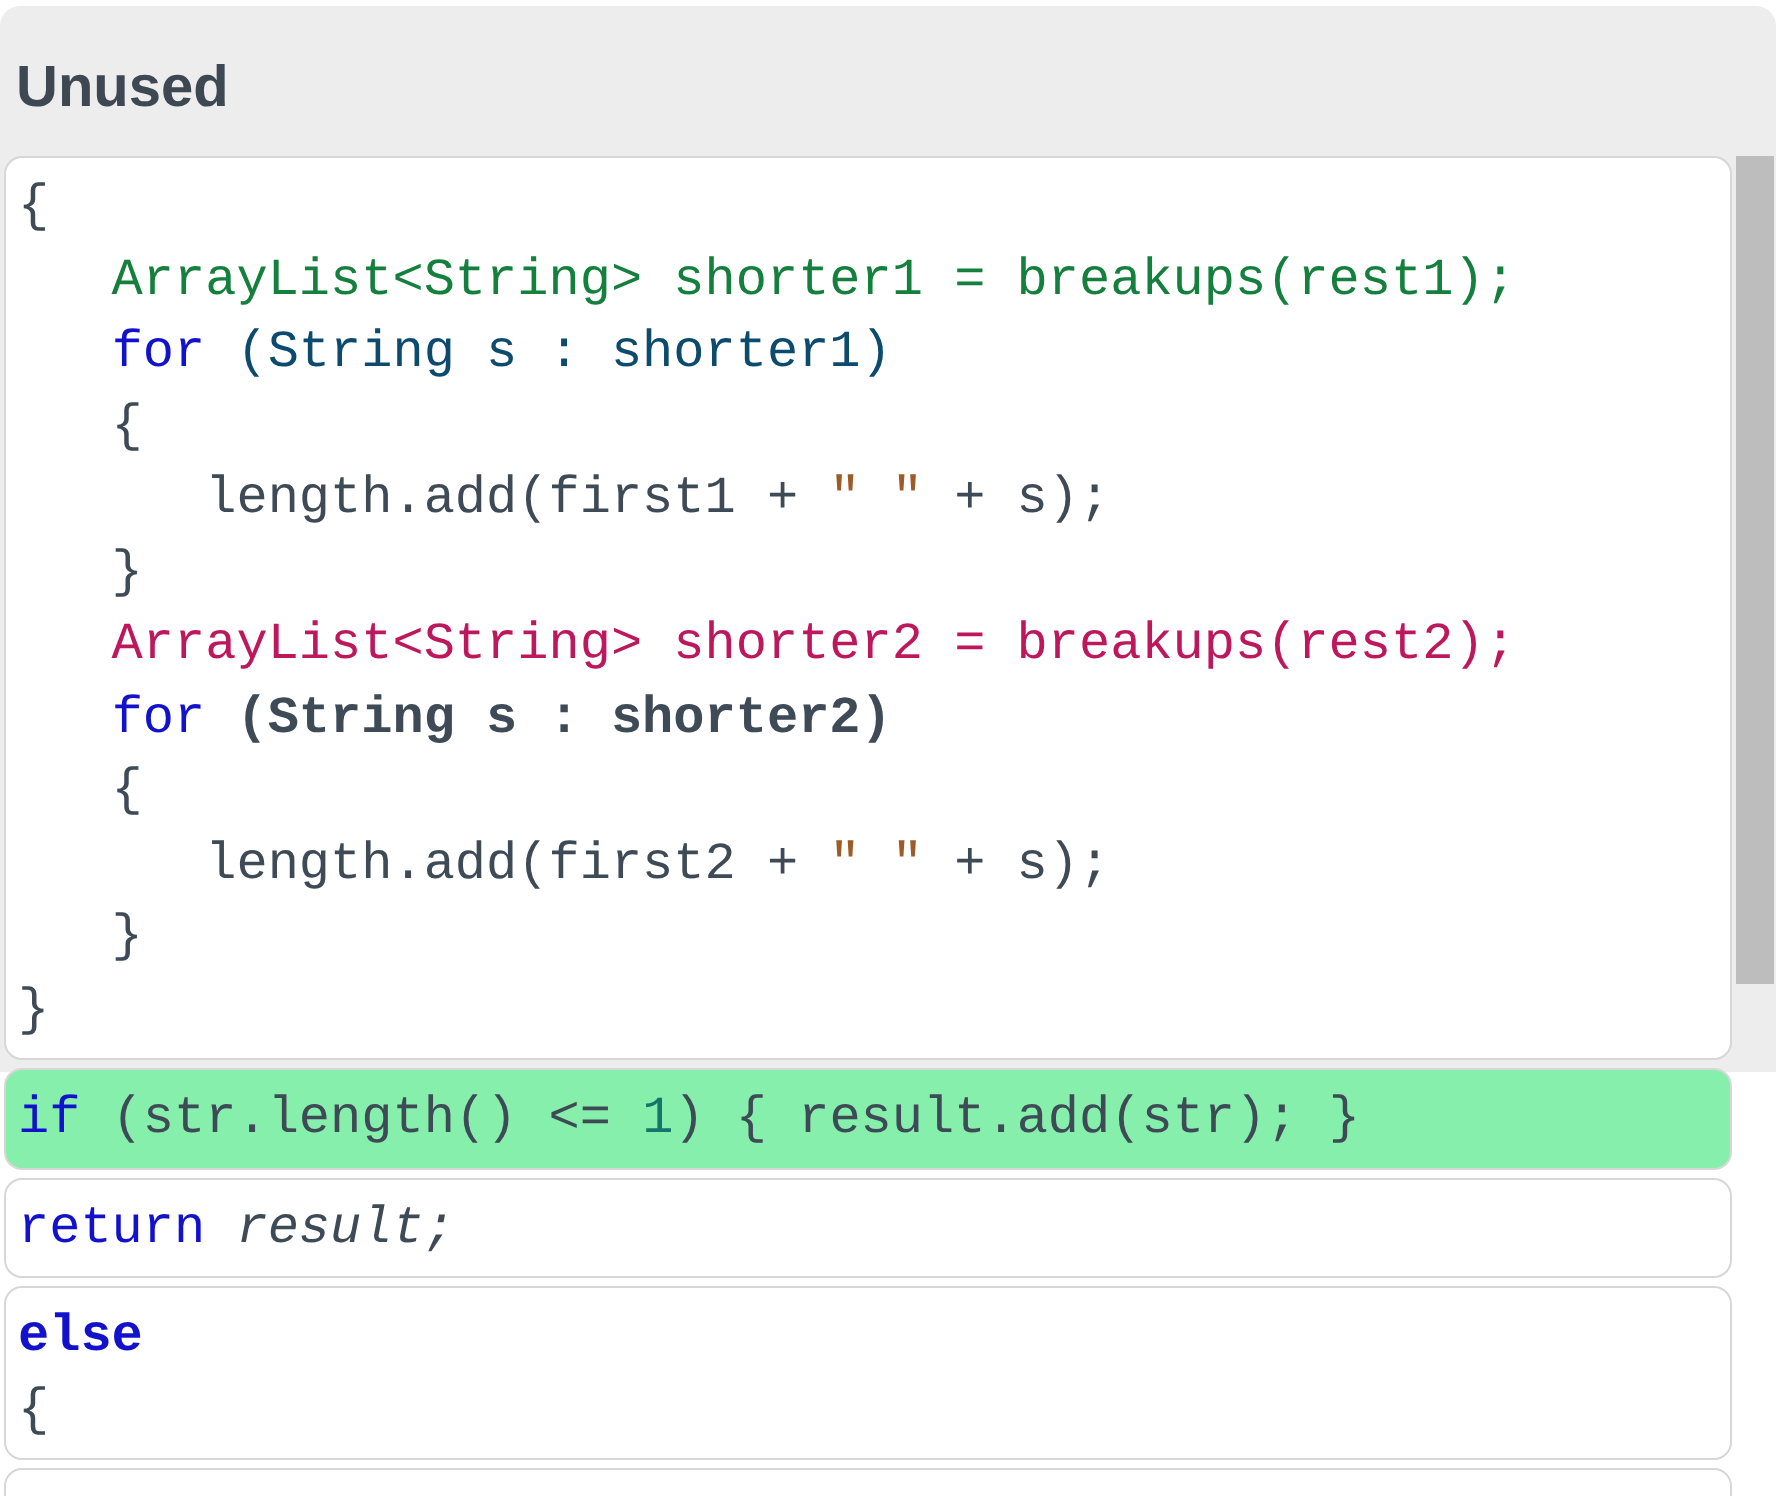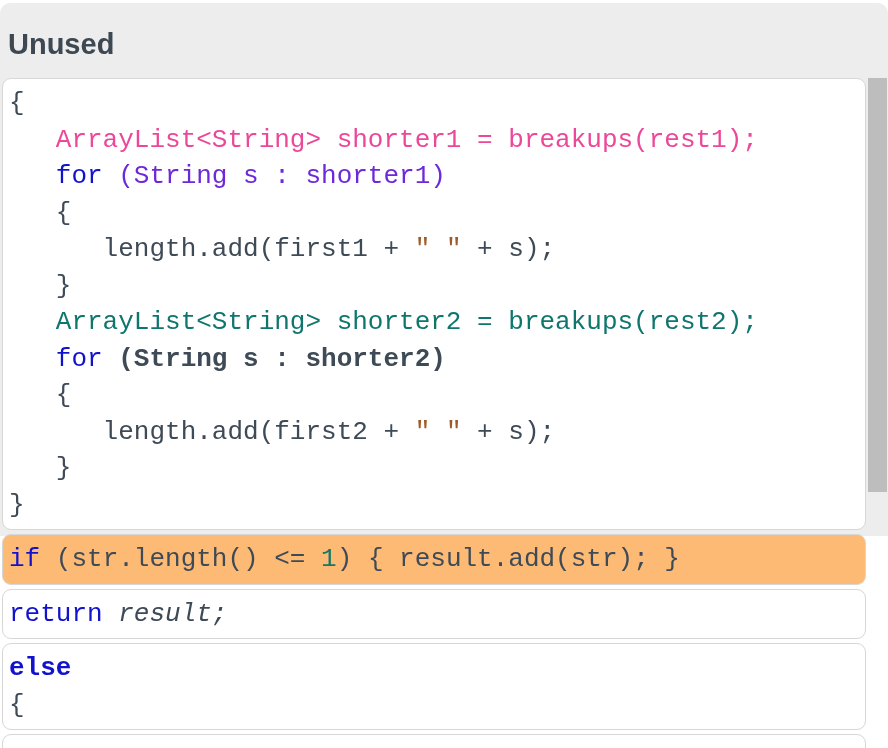--- a/index.html
+++ b/index.html
@@ -50,33 +50,33 @@
   }
 </style>
 </head>
 <body style="background: rgb(255, 255, 255);">
 
 <div class="panel" style="background: rgb(237, 237, 237);">
   <h2 class="panel-title" style="color: rgb(61, 72, 82);">Unused</h2>
   <div class="blocks" id="blocks">
       <div class="code-block" style="background: rgb(255, 255, 255); border-color: rgb(215, 215, 215);">
         <pre><span style="color: rgb(62, 74, 86);">{</span>
-<span style="color: #ec4899;">   ArrayList&lt;String&gt; shorter1 = breakups(rest1);</span>
-<span style="color: rgb(62, 74, 86);">   </span><span style="color: rgb(18, 18, 204);">for</span><span style="color: #6d28d9;"> (String s : shorter1)</span>
+<span style="color: #15803d;">   ArrayList&lt;String&gt; shorter1 = breakups(rest1);</span>
+<span style="color: rgb(62, 74, 86);">   </span><span style="color: rgb(18, 18, 204);">for</span><span style="color: #0c4a6e;"> (String s : shorter1)</span>
 <span style="color: rgb(62, 74, 86);">   {</span>
 <span style="color: rgb(62, 74, 86);">      length.add(first1 + </span><span style="color: rgb(158, 91, 40);">" "</span><span style="color: rgb(62, 74, 86);"> + s);</span>
 <span style="color: rgb(62, 74, 86);">   }</span>
-<span style="color: #0f766e;">   ArrayList&lt;String&gt; shorter2 = breakups(rest2);</span>
+<span style="color: #be185d;">   ArrayList&lt;String&gt; shorter2 = breakups(rest2);</span>
 <span style="color: rgb(62, 74, 86);">   </span><span style="color: rgb(18, 18, 204);">for</span><span style="color: rgb(62, 74, 86); font-weight: bold;"> (String s : shorter2)</span>
 <span style="color: rgb(62, 74, 86);">   {</span>
 <span style="color: rgb(62, 74, 86);">      length.add(first2 + </span><span style="color: rgb(158, 91, 40);">" "</span><span style="color: rgb(62, 74, 86);"> + s);</span>
 <span style="color: rgb(62, 74, 86);">   }</span>
 <span style="color: rgb(62, 74, 86);">}</span></pre>
       </div>
-      <div class="code-block" style="background: #fdba74; border-color: rgb(215, 215, 215);">
+      <div class="code-block" style="background: #86efac; border-color: rgb(215, 215, 215);">
         <pre><span style="color: rgb(18, 18, 204);">if</span><span style="color: rgb(62, 74, 86);"> (str.length() &lt;= </span><span style="color: rgb(22, 117, 106);">1</span><span style="color: rgb(62, 74, 86);">) { result.add(str); }</span></pre>
       </div>
       <div class="code-block" style="background: rgb(255, 255, 255); border-color: rgb(215, 215, 215);">
         <pre><span style="color: rgb(18, 18, 204); text-align: center;">return</span><span style="color: rgb(62, 74, 86); font-style: italic;"> result;</span></pre>
       </div>
       <div class="code-block" style="background: rgb(255, 255, 255); border-color: rgb(215, 215, 215);">
         <pre><span style="color: rgb(18, 18, 204); font-weight: bold;">else</span>
 <span style="color: rgb(62, 74, 86);">{</span></pre>
       </div>
       <div class="code-block empty" style="background: rgb(255, 255, 255); border-color: rgb(215, 215, 215);">

